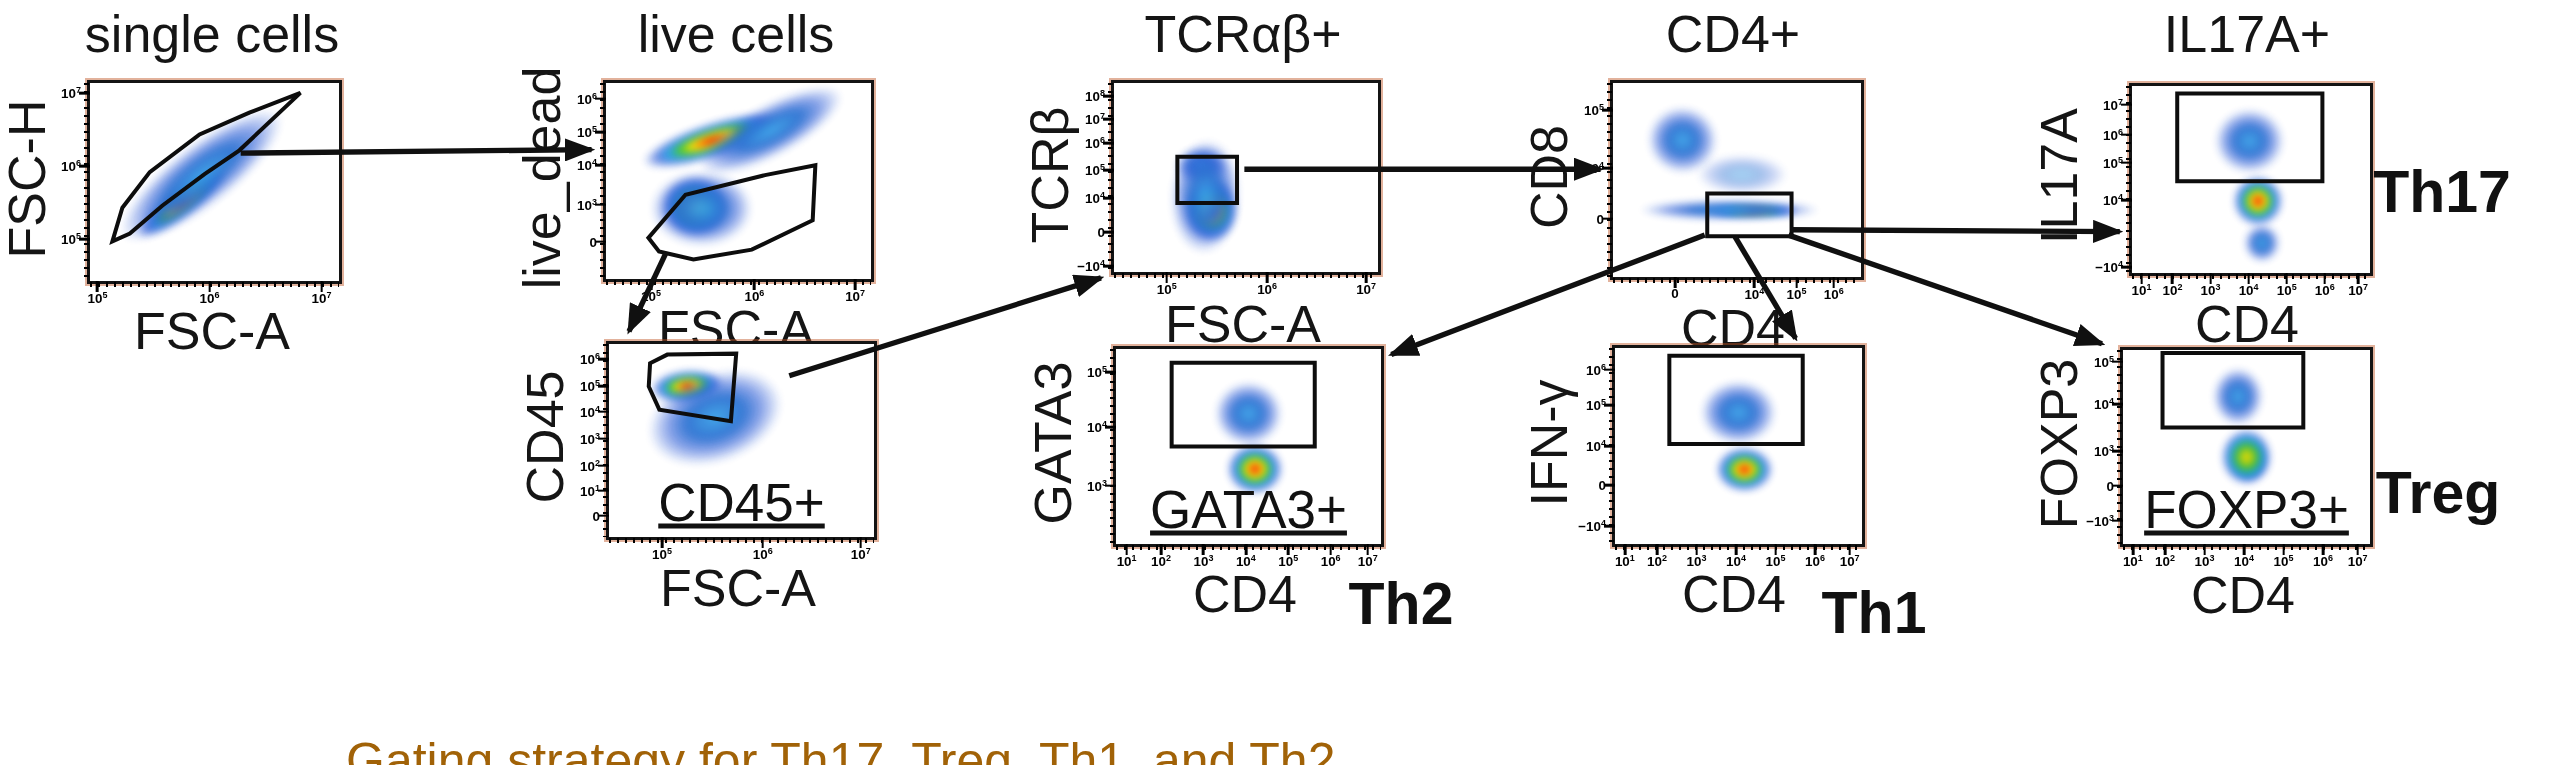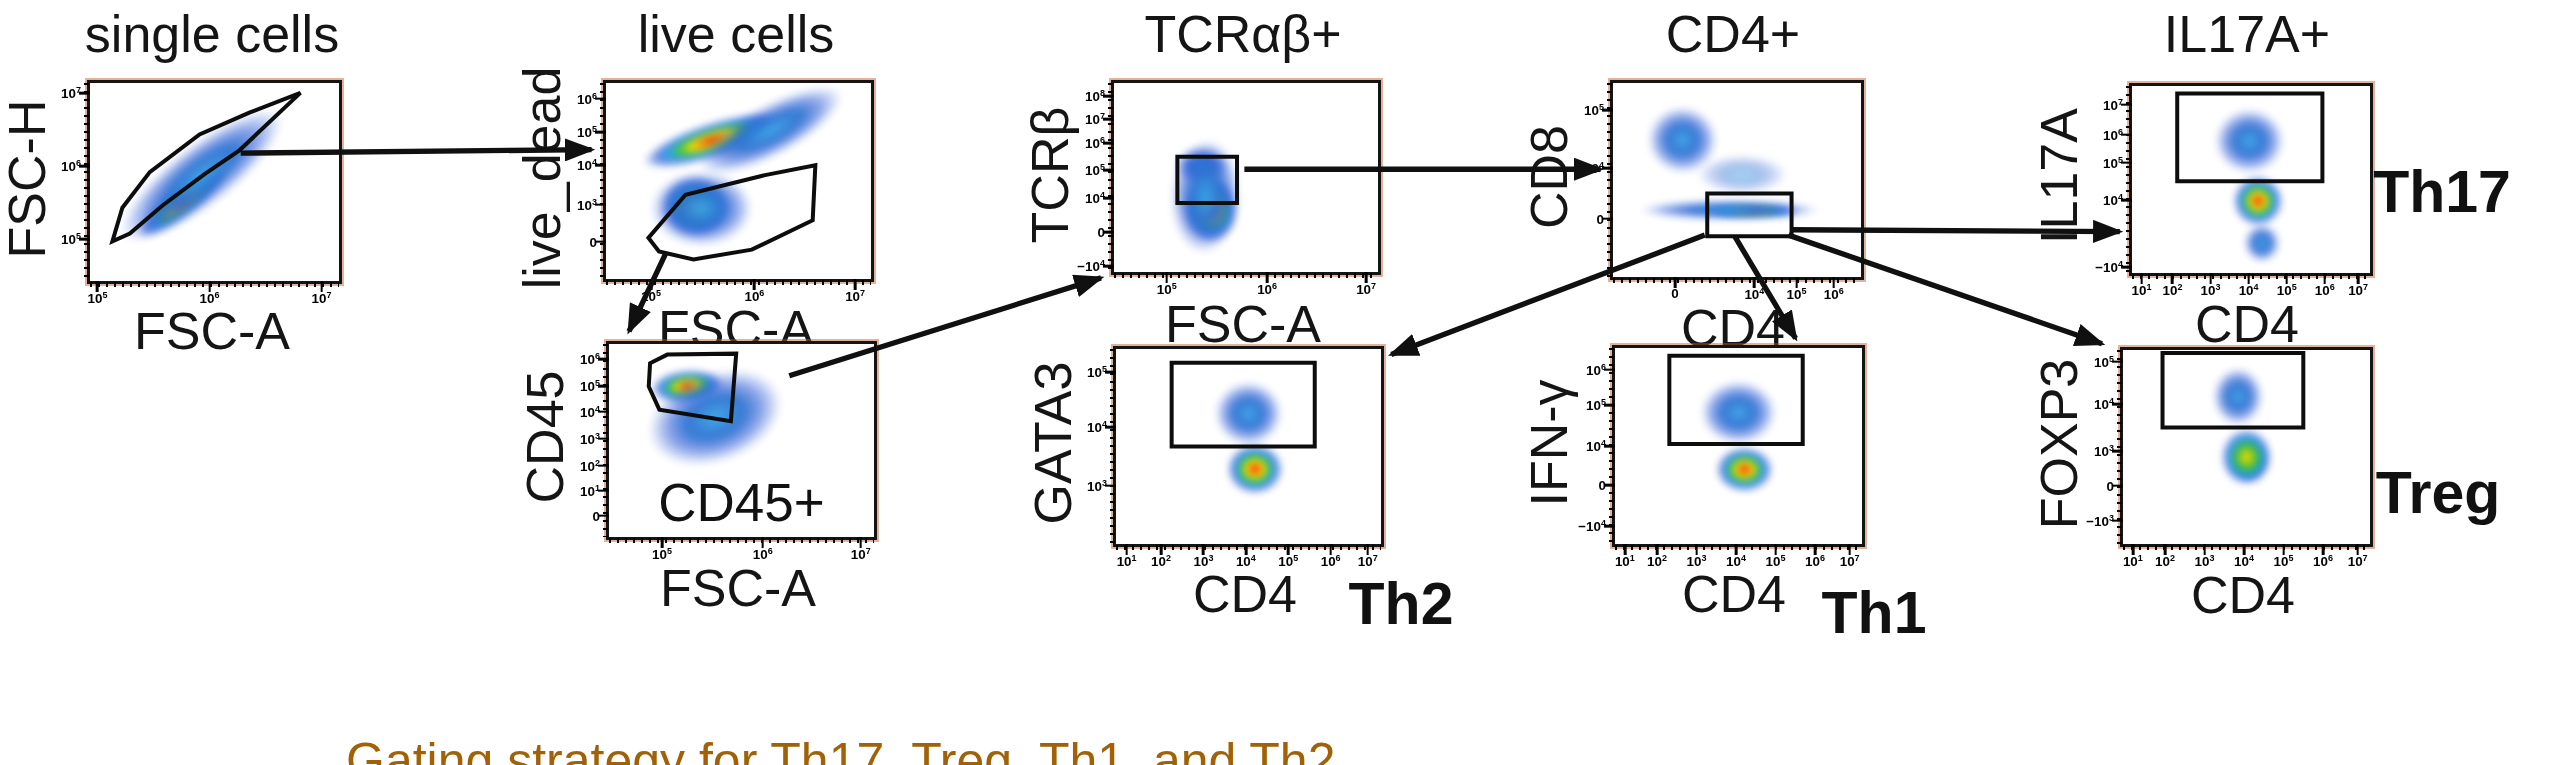--- a/index.html
+++ b/index.html
@@ -11,21 +11,21 @@
   .pop.hot{background:radial-gradient(closest-side,#e10000,#ff7a00 18%,#ffe000 30%,#46c81e 46%,#1ea0e6 63%,rgba(42,90,214,.75) 79%,rgba(42,90,214,0) 100%);}
   .pop.warm{background:radial-gradient(closest-side,#ffd400,#a4d414 22%,#2fb44b 44%,#1ea0e6 64%,rgba(42,90,214,.7) 80%,rgba(42,90,214,0) 100%);}
   .pop.cool{background:radial-gradient(closest-side,#39a2e8,#2d72d2 42%,rgba(42,90,214,.6) 68%,rgba(42,90,214,0) 100%);}
   .gate-svg{position:absolute;left:0;top:0;width:100%;height:100%;overflow:visible;}
   .gate-svg *{fill:none;stroke:#0d0d0d;stroke-width:4;vector-effect:non-scaling-stroke;stroke-linejoin:miter;}
   .plot-title{position:absolute;font-size:52px;white-space:nowrap;transform:translateX(-50%);color:#151515;}
   .axis-label{position:absolute;font-size:52px;white-space:nowrap;color:#151515;}
   .axis-label.x{transform:translateX(-50%);}
   .axis-label.y{transform:translate(-50%,-50%) rotate(-90deg);}
   .inner-label{position:absolute;left:50%;top:82%;transform:translate(-50%,-50%);
-               font-size:53px;white-space:nowrap;color:#111;z-index:5;}
+               font-size:53px;white-space:nowrap;color:#111;z-index:5;text-decoration:underline;}
   .side-label{position:absolute;font-size:59px;font-weight:bold;white-space:nowrap;
               transform:translate(-50%,-50%);color:#111;}
   .caption{position:absolute;font-size:50px;color:#a16207;white-space:nowrap;margin-top:48px;}
   .tick-ylabel{position:absolute;right:calc(100% + 9px);transform:translateY(-50%);
                font-size:13.4px;font-weight:bold;white-space:nowrap;color:#000;}
   .tick-xlabel{position:absolute;top:calc(100% + 9px);transform:translateX(-50%);
                font-size:13.4px;font-weight:bold;white-space:nowrap;color:#000;}
   .tick-ylabel sup,.tick-xlabel sup{font-size:9px;}
   .tickbar-y{position:absolute;left:-10.7px;width:10.7px;height:2.7px;background:#000;transform:translateY(-50%);}
   .tickbar-x{position:absolute;bottom:-10.7px;height:10.7px;width:2.7px;background:#000;transform:translateX(-50%);}
@@ -256,20 +256,21 @@
     <div class="side-label" style="left:2442px;top:192px">Th17</div>
   </div>
 
   <div>
     <div class="axis-label y" style="left:1053px;top:443px">GATA3</div>
     <div class="axis-label x" style="left:1245px;top:564px">CD4</div>
     <div class="plot-frame" style="left:1113px;top:346px;width:265px;height:195px">
       <div class="plotarea">
           <div class="pop hot" style="left: 42%; top: 48.5%; width: 21%; height: 26%; transform: rotate(0deg); opacity: 0.95;"></div>
           <div class="pop cool" style="left: 37.5%; top: 17%; width: 25%; height: 32%; transform: rotate(0deg); opacity: 0.95;"></div>
+        <div class="inner-label">GATA3+</div>
       <svg class="gate-svg" viewBox="0 0 1000 1000" preserveAspectRatio="none">
             <rect x="210" y="70" width="540" height="430"></rect>
           </svg>
         </div>
     <div class="mticks-y"></div>
         <div class="mticks-x"></div>
         <div class="tick-ylabel" style="top: 12%;">10<sup>5</sup></div>
         <div class="tickbar-y" style="top: 12%;"></div>
         <div class="tick-ylabel" style="top: 40%;">10<sup>4</sup></div>
         <div class="tickbar-y" style="top: 40%;"></div>
@@ -335,20 +336,21 @@
   </div>
 
   <div>
     <div class="axis-label y" style="left:2059px;top:444px">FOXP3</div>
     <div class="axis-label x" style="left:2243px;top:565px">CD4</div>
     <div class="plot-frame" style="left:2120px;top:347px;width:247px;height:194px">
       <div class="plotarea">
           <div class="pop hot" style="left: 44%; top: 47%; width: 14%; height: 20%; transform: rotate(0deg); opacity: 0.8;"></div>
           <div class="pop warm" style="left: 39.5%; top: 40.5%; width: 21%; height: 29%; transform: rotate(0deg); opacity: 0.95;"></div>
           <div class="pop cool" style="left: 36.5%; top: 9.5%; width: 20%; height: 29%; transform: rotate(0deg); opacity: 0.95;"></div>
+        <div class="inner-label">FOXP3+</div>
       <svg class="gate-svg" viewBox="0 0 1000 1000" preserveAspectRatio="none">
             <rect x="160" y="15" width="570" height="385"></rect>
           </svg>
         </div>
     <div class="mticks-y"></div>
         <div class="mticks-x"></div>
         <div class="tick-ylabel" style="top: 6%;">10<sup>5</sup></div>
         <div class="tickbar-y" style="top: 6%;"></div>
         <div class="tick-ylabel" style="top: 28%;">10<sup>4</sup></div>
         <div class="tickbar-y" style="top: 28%;"></div>

